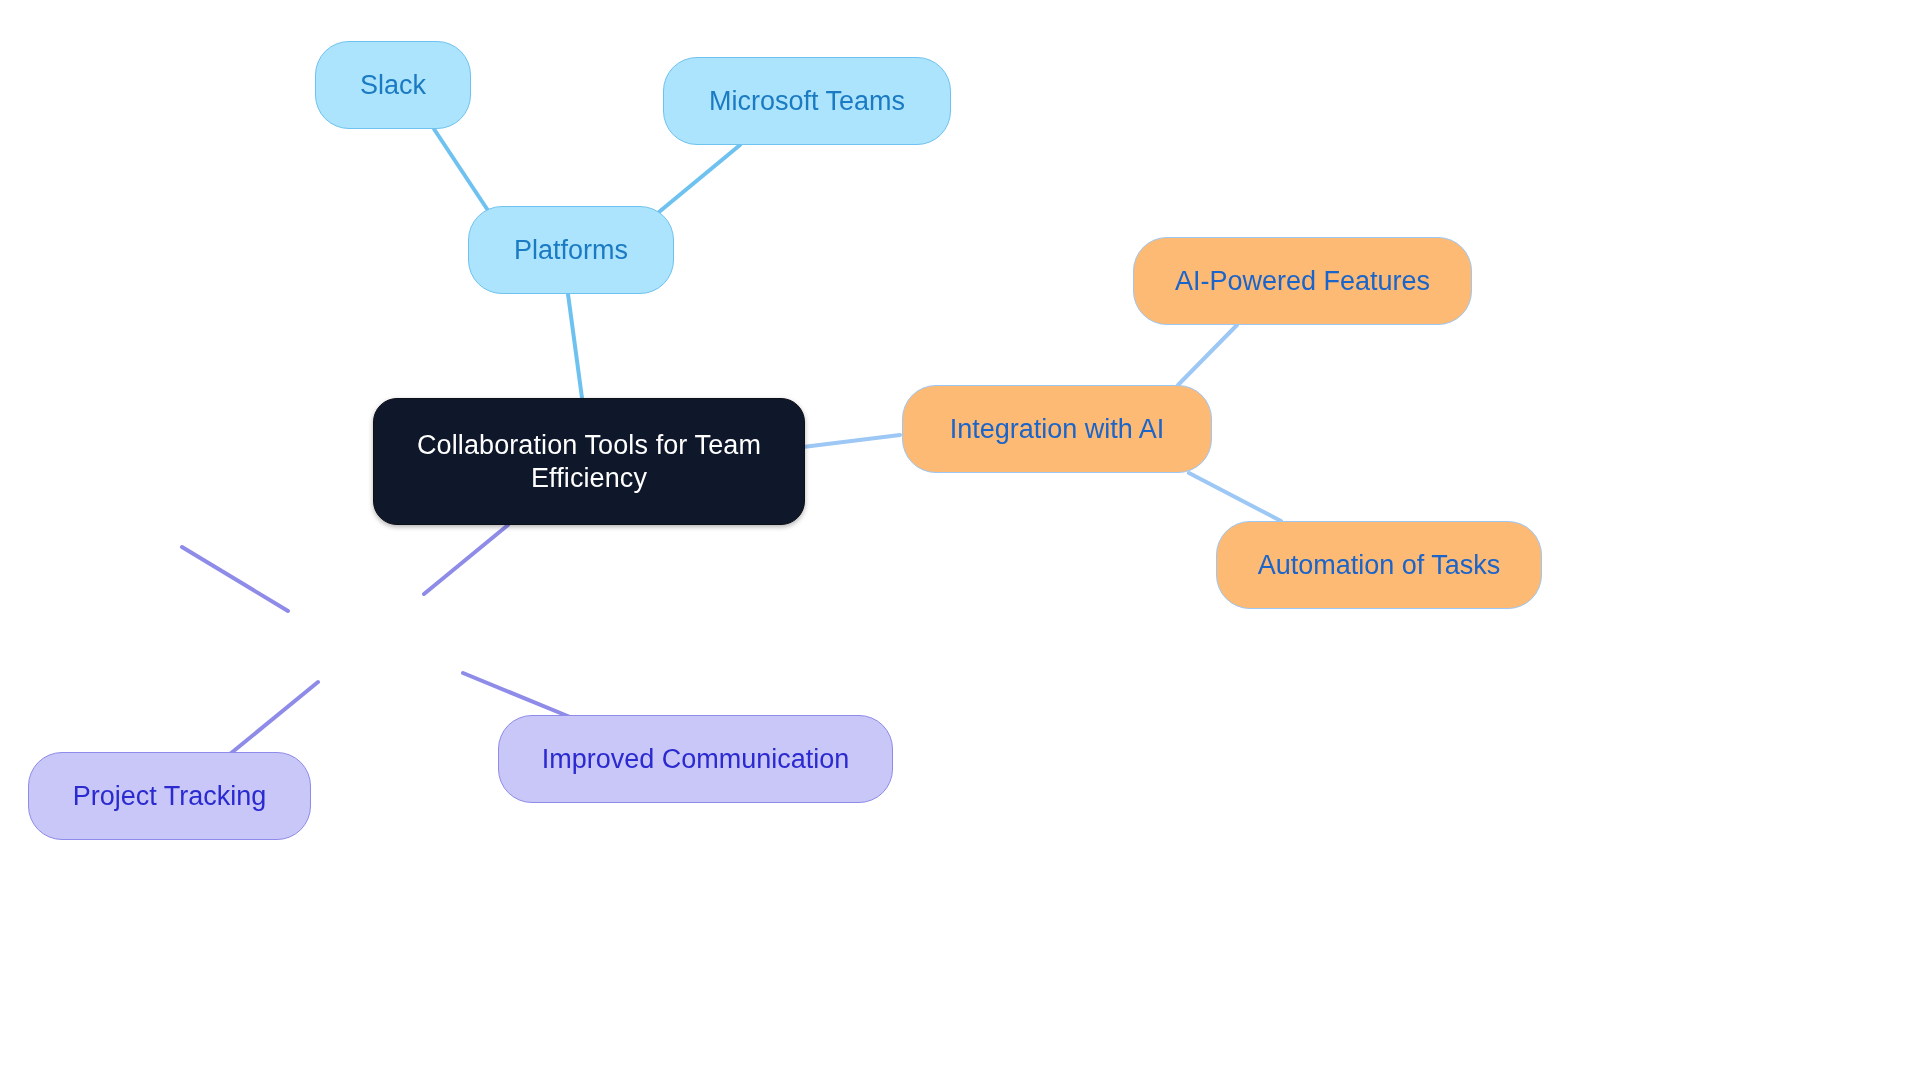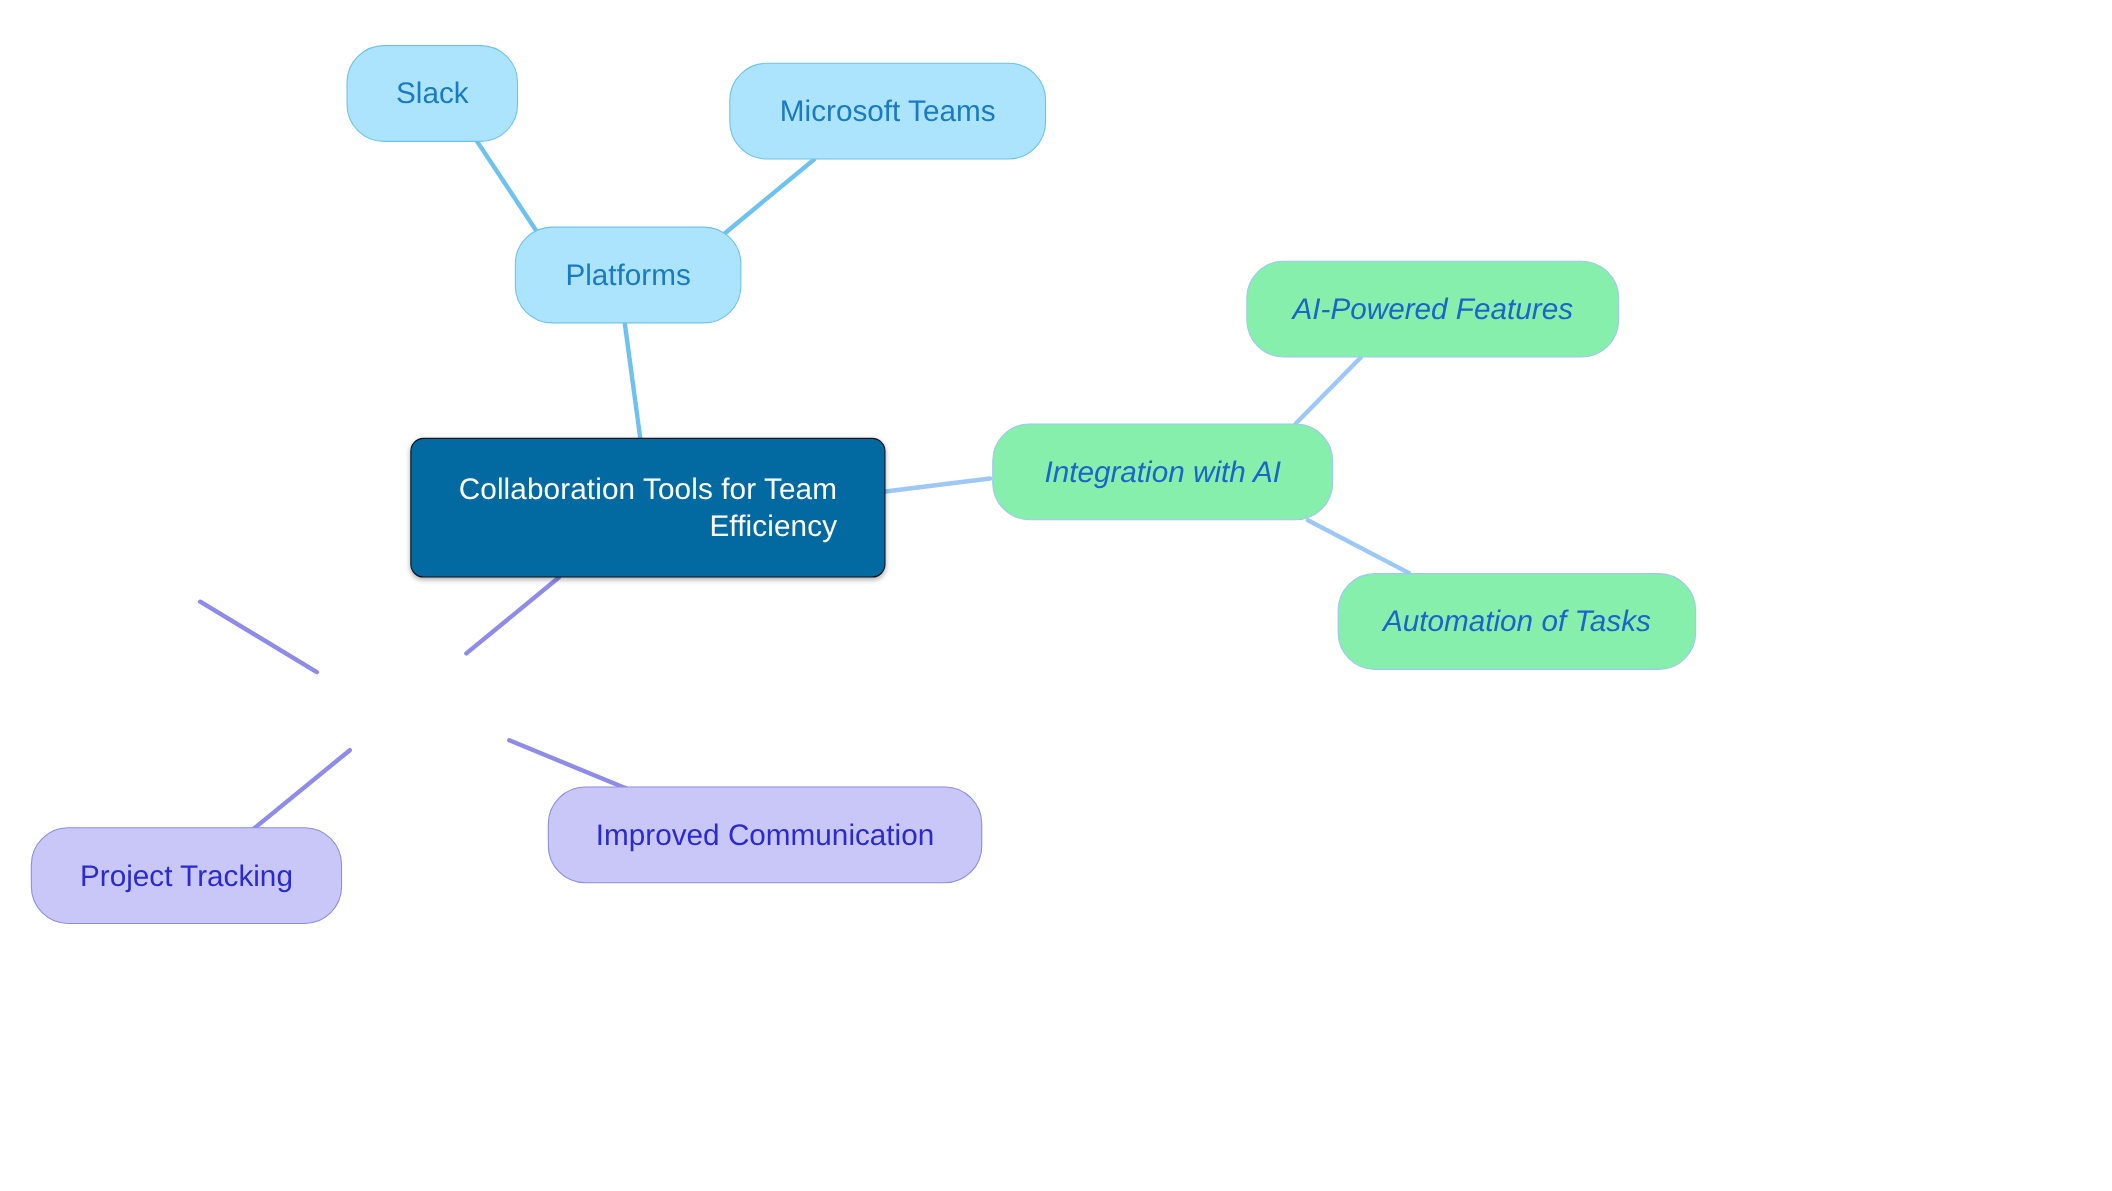--- a/index.html
+++ b/index.html
@@ -38,44 +38,42 @@
     align-items: center;
     justify-content: center;
     text-align: center;
     border-style: solid;
     border-width: 1.6px;
     line-height: 1.22;
     white-space: pre-line;
     user-select: none;
   }
   .node-root {
-    background: #0369a1;
+    background: #0f172a;
     border-color: #0d1117;
     color: #ffffff;
-    border-radius: 12px;
+    border-radius: 24px;
     font-size: 27px;
     font-weight: 400;
     letter-spacing: 0.1px;
     box-shadow: 0 2px 5px rgba(0,0,0,0.30);
-    text-align: right;
   }
   .node-blue {
     background: #ade4fd;
     border-color: #6ec2ef;
     color: #1a7ac2;
     border-radius: 34px;
     font-size: 27px;
   }
   .node-lightblue {
-    background: #86efac;
+    background: #fdba74;
     border-color: #9dc7f4;
     color: #1a64ca;
     border-radius: 34px;
     font-size: 27px;
-    font-style: italic;
   }
   .node-lavender {
     background: #c9c7f7;
     border-color: #8e8be9;
     color: #2a2ad0;
     border-radius: 34px;
     font-size: 27px;
   }
 </style>
 </head>

